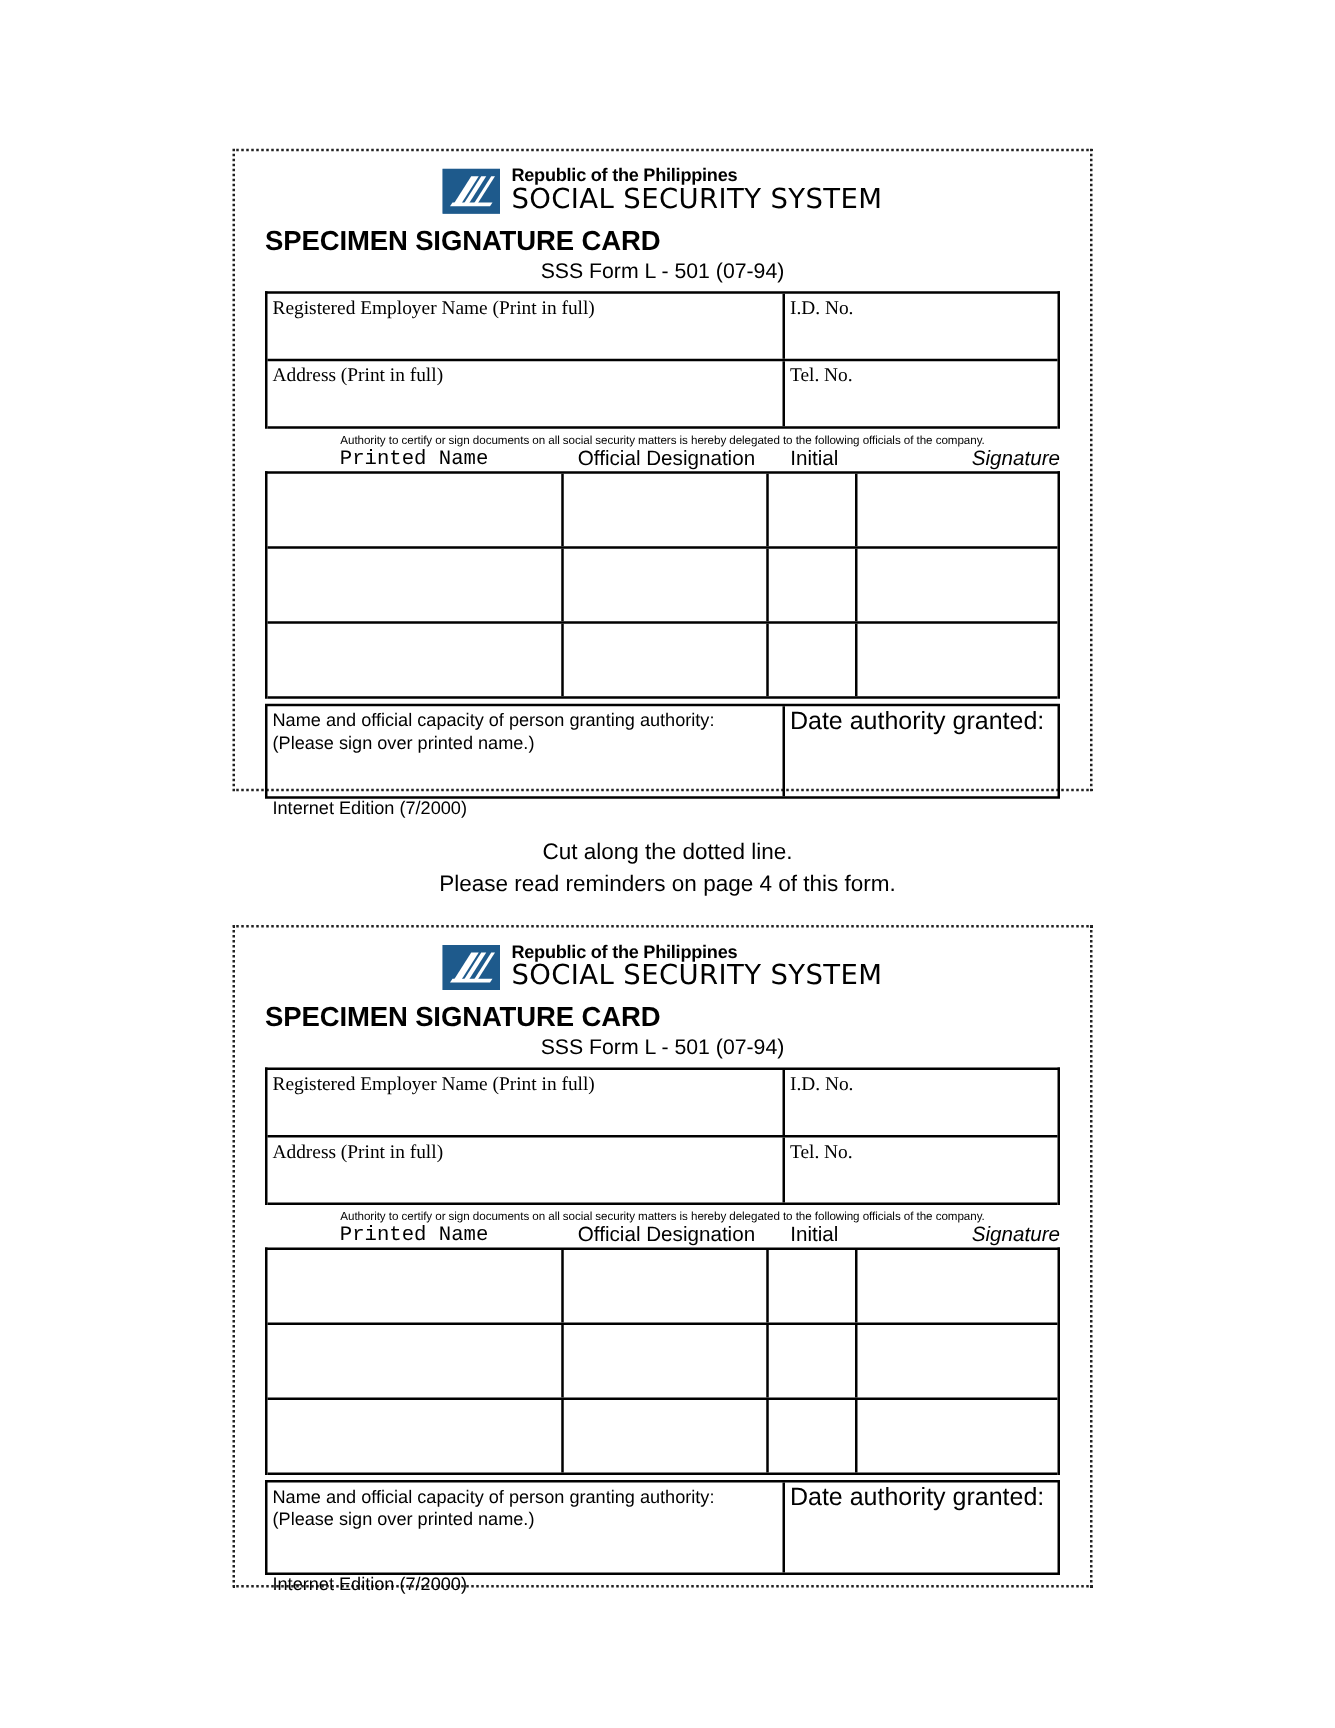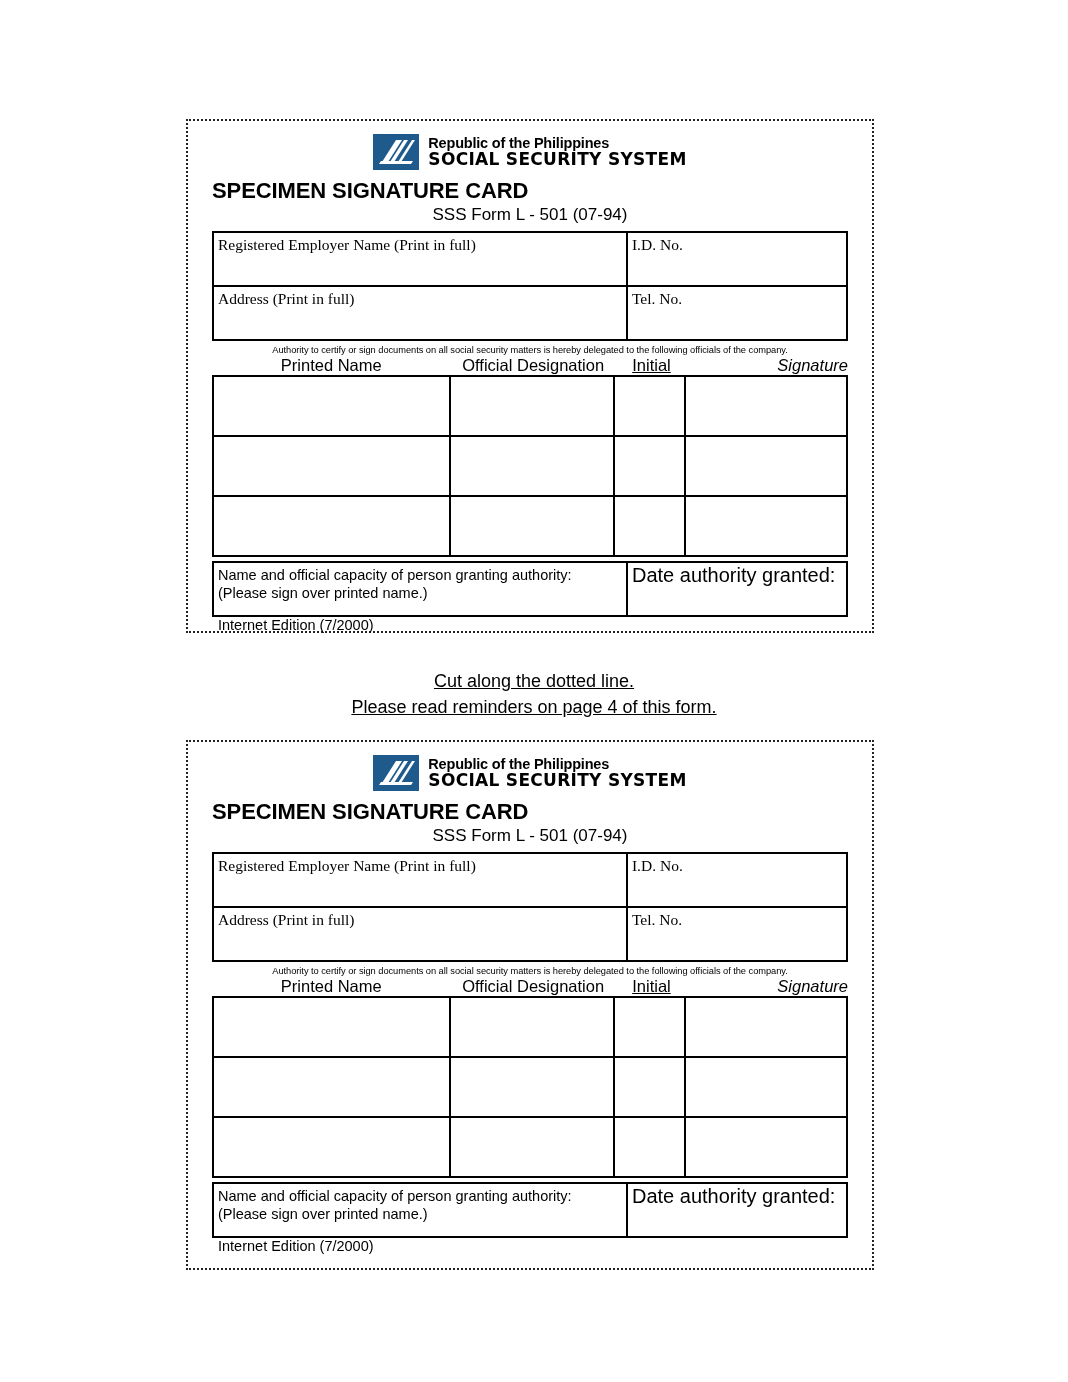--- a/index.html
+++ b/index.html
@@ -53,22 +53,22 @@
   }
   .sss-logo svg { display: block; }
   .logo-text { line-height: 1.04; }
   .logo-line1 {
     font-size: 14.5px;
     font-weight: bold;
     letter-spacing: -0.2px;
     white-space: nowrap;
   }
   .logo-line2 {
-    font-size: 17px;
-    font-weight: bold;
+    font-size: 22px;
+    font-weight: normal;
     letter-spacing: 0.3px;
     white-space: nowrap;
     font-family: "DejaVu Sans", sans-serif;
   }
 
   .form-title {
     text-align: left;
     font-size: 22px;
     font-weight: bold;
     letter-spacing: -0.1px;
@@ -114,23 +114,23 @@
     margin-top: 4px;
     white-space: nowrap;
     letter-spacing: -0.05px;
   }
   .col-heads {
     display: flex;
     font-size: 16.5px;
     margin-top: 1px;
     line-height: 1.1;
   }
-  .ch-name { width: 37.5%; text-align: center; }
+  .ch-name { width: 37.5%; text-align: center; font-family: Liberation Mono, monospace; }
   .ch-desg { width: 26.0%; text-align: center; }
-  .ch-init { width: 11.2%; text-align: center; text-decoration: underline; }
+  .ch-init { width: 11.2%; text-align: center; }
   .ch-sign { width: 25.3%; text-align: right; font-style: italic; }
 
   
   .sig-grid {
     border: 2px solid #000000;
     border-bottom: none;
     margin-top: 1px;
     box-sizing: border-box;
     width: 100%;
   }
@@ -150,21 +150,21 @@
   .sc-init { width: 11.2%; }
   .sc-sign { width: 25.3%; }
 
   
   .grant-box {
     display: flex;
     border: 2px solid #000000;
     margin-top: 4px;
     box-sizing: border-box;
     width: 100%;
-    height: 56px;
+    height: 76px;
   }
   .grant-left {
     width: 65.5%;
     border-right: 2px solid #000000;
     padding: 3px 0 0 4px;
     box-sizing: border-box;
     font-size: 14.5px;
     line-height: 1.25;
   }
   .grant-right {
@@ -184,21 +184,21 @@
   
   .cut-instructions {
     position: absolute;
     top: 668px;
     left: 0;
     width: 1068px;
     text-align: center;
     font-size: 18px;
     line-height: 1.45;
   }
-  .cut-instructions div { white-space: nowrap; text-decoration: underline; }
+  .cut-instructions div { white-space: nowrap; }
 </style>
 </head>
 <body>
 
 <div class="cut-card card-1">
   <div class="card-inner">
 
     <div class="logo-row">
       <div class="sss-logo">
         <svg width="46" height="36" viewBox="0 0 46 36" aria-hidden="true">

